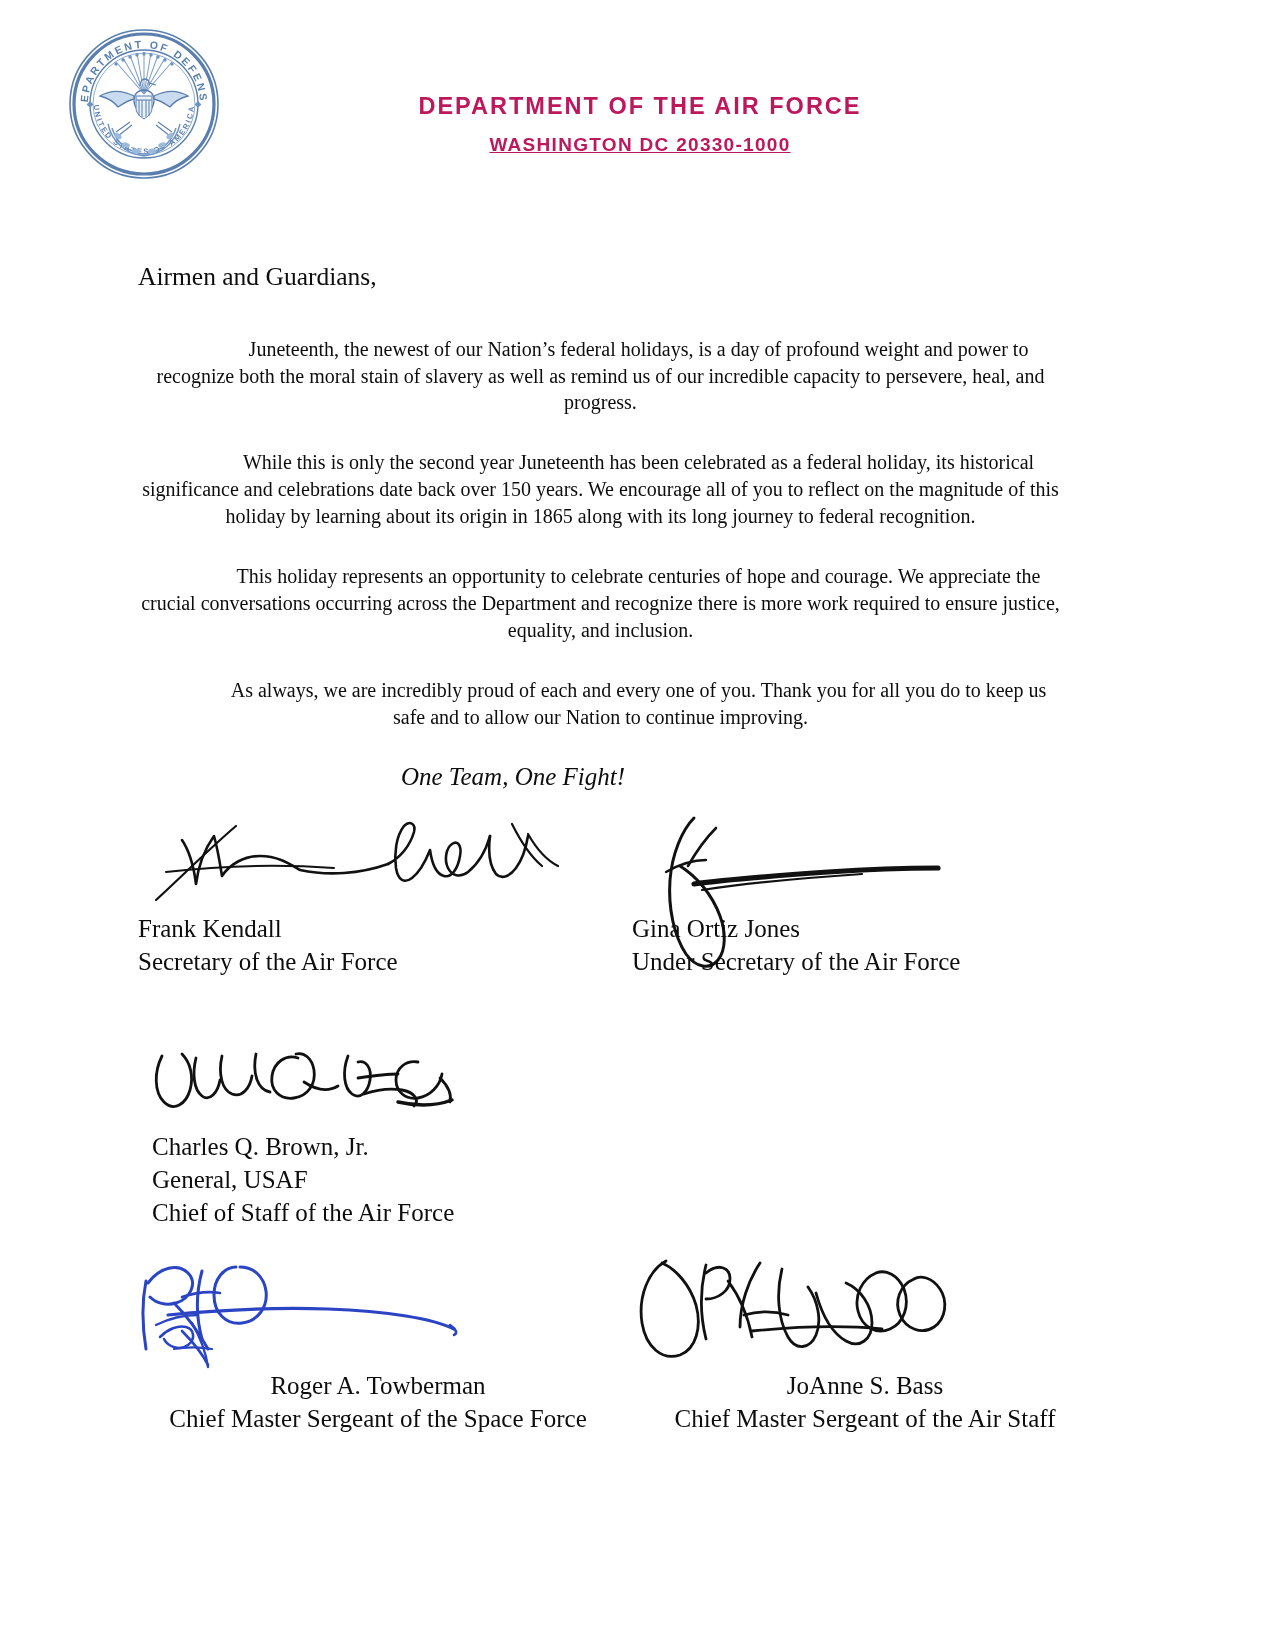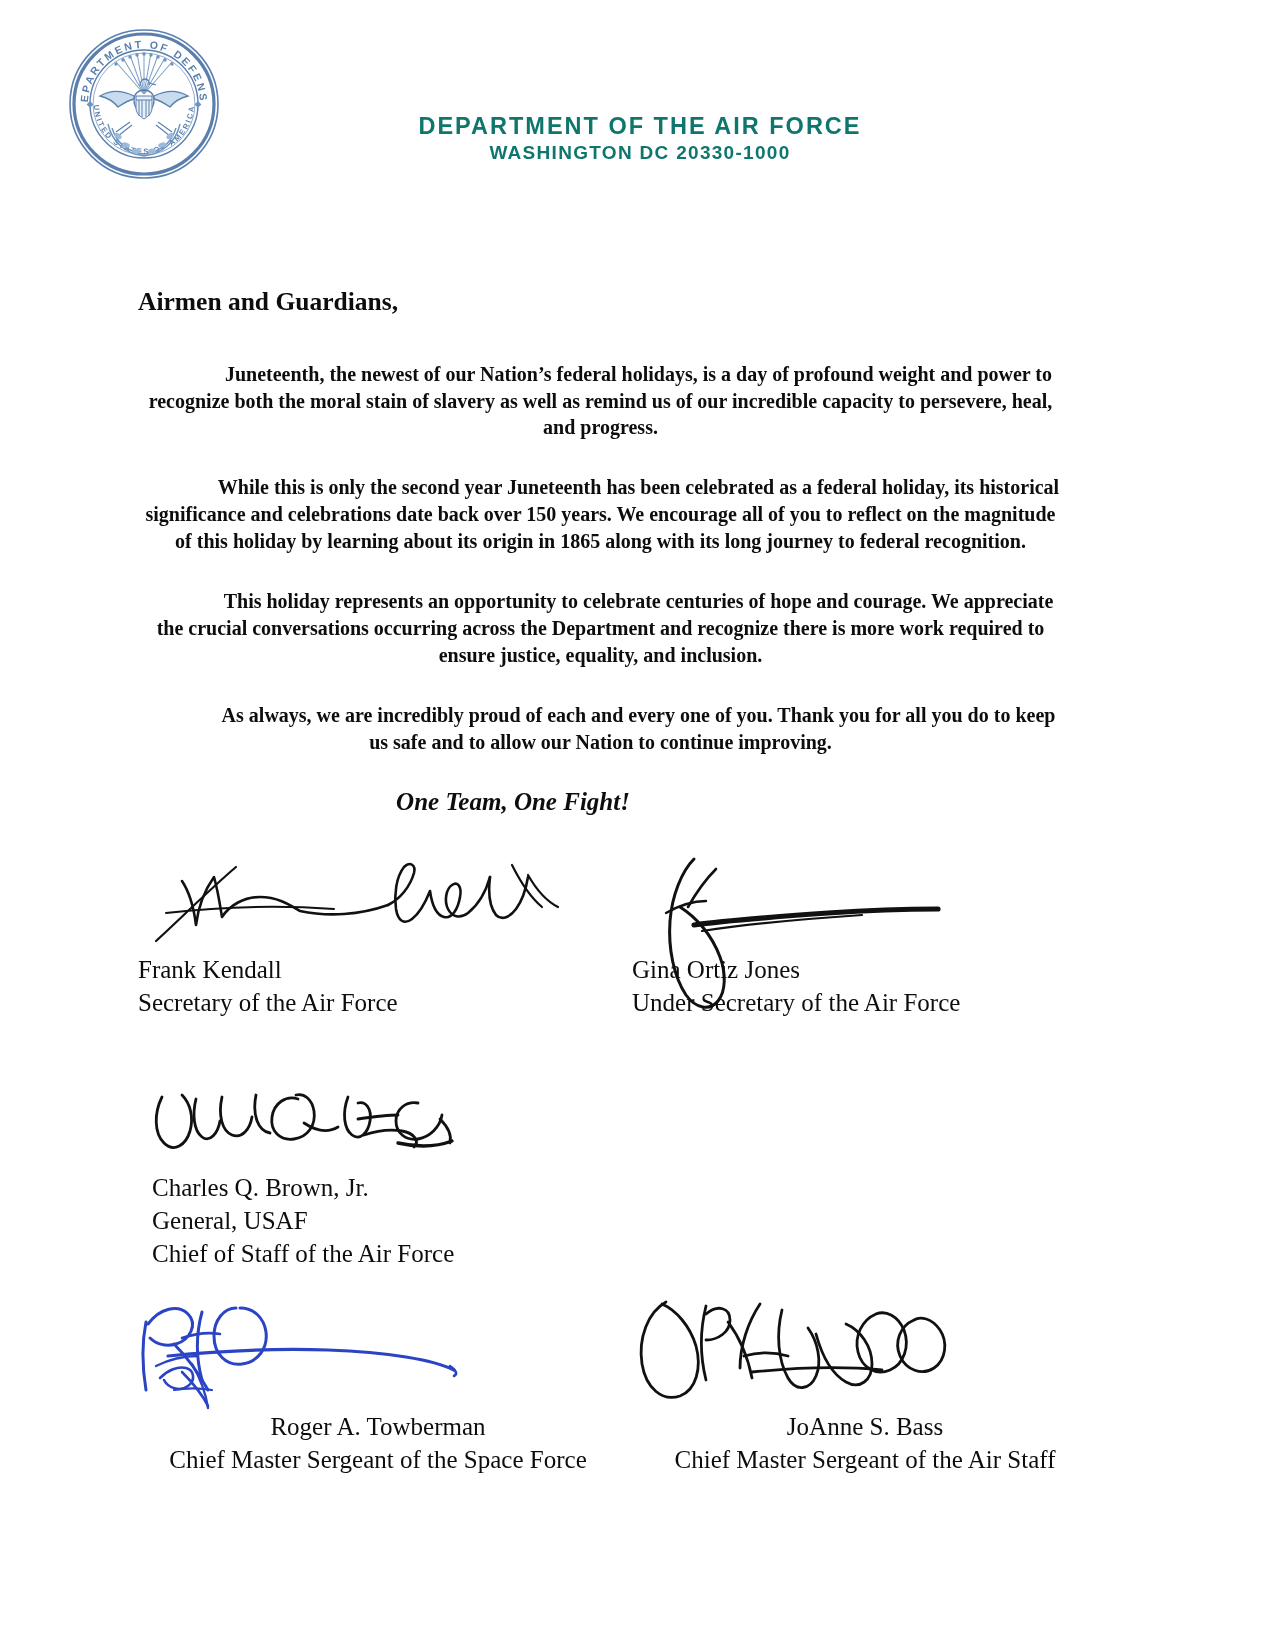--- a/index.html
+++ b/index.html
@@ -33,47 +33,47 @@
     left: 68px;
     top: 28px;
     width: 152px;
     height: 152px;
   }
   .seal svg { display: block; width: 152px; height: 152px; }
 
   .header-text {
     position: absolute;
     left: 240px;
-    top: 112px;
+    top: 92px;
     width: 800px;
     text-align: center;
     font-family: "Liberation Sans", sans-serif;
-    color: #0f766e;
+    color: #be185d;
   }
   .header-title {
     font-size: 23.5px;
     font-weight: bold;
     letter-spacing: 2.0px;
     line-height: 1.25;
   }
   .header-sub {
     font-size: 19px;
     font-weight: bold;
     letter-spacing: 1.3px;
     line-height: 1.3;
-    margin-top: 0;
+    margin-top: 12px;
+    text-decoration: underline;
   }
 
   
   .body-block {
     position: absolute;
     left: 138px;
-    top: 285px;
+    top: 260px;
     width: 935px;
-    font-weight: bold;
   }
   .salutation {
     font-size: 25.5px;
     line-height: 1.32;
     margin: 0 0 42px 0;
   }
   .para {
     font-size: 20px;
     line-height: 1.345;
     margin: 0 10px 33px 0;
@@ -85,21 +85,21 @@
     font-style: italic;
     text-align: center;
     margin: 25px 0 0 0;
     padding-right: 185px;
   }
 
   
   .sig-grid {
     position: absolute;
     left: 138px;
-    top: 861px;
+    top: 820px;
     width: 960px;
   }
   .sig-row {
     display: flex;
     width: 100%;
   }
   .sig-cell {
     position: relative;
     width: 50%;
     box-sizing: border-box;

